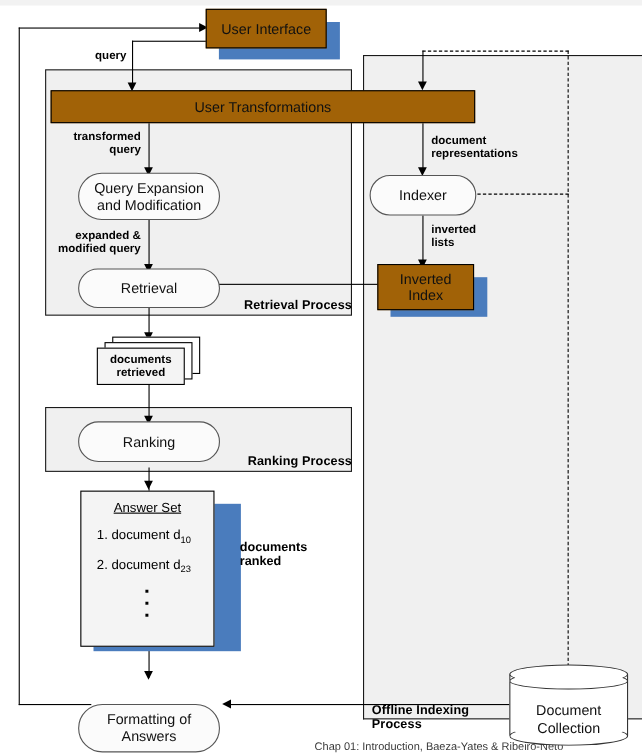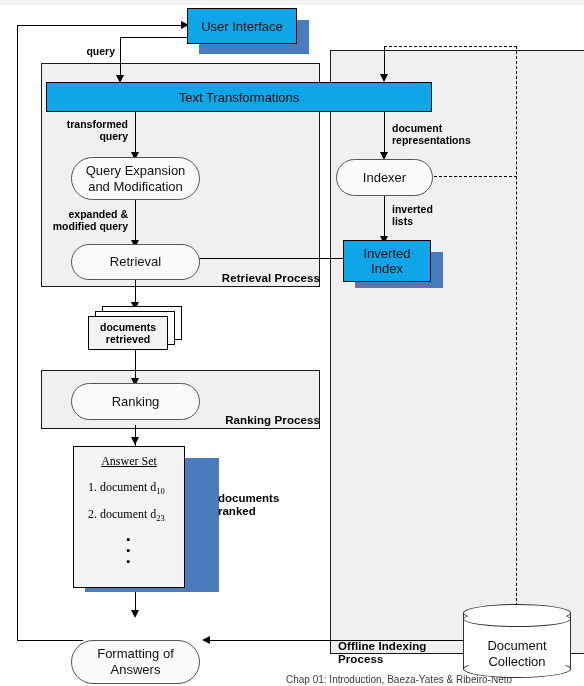--- a/index.html
+++ b/index.html
@@ -25,21 +25,21 @@
   .panel-label{
     position:absolute;
     font-size:11.5px;font-weight:bold;color:#000;
     letter-spacing:.1px;line-height:13px;
     white-space:pre-line;
   }
 
   
   .rect{
     position:absolute;
-    background:#0ea5e9;
+    background:#a16207;
     border:1.4px solid #000;
     box-sizing:border-box;
     display:flex;align-items:center;justify-content:center;
     text-align:center;
     font-size:13px;color:#111;
     line-height:15px;
     z-index:5;
   }
   .shadow{
     position:absolute;
@@ -204,21 +204,21 @@
   <div class="arrow down" style="left:380px;top:74px;"></div>
   <div class="dash-h" style="left:424px;top:176px;width:93px;"></div>
   <div class="arrow left" style="left:420px;top:172px;"></div>
 
   <div class="ln lnh" style="left:206px;top:640px;width:262px;"></div>
   <div class="arrow left" style="left:202px;top:636px;"></div>
 
   <div class="shadow" style="left:199px;top:20px;width:110px;height:34px;"></div>
   <div class="rect" style="left:187px;top:8px;width:110px;height:36px;">User Interface</div>
 
-  <div class="rect" style="left:46px;top:82px;width:386px;height:30px;">Text Transformations</div>
+  <div class="rect" style="left:46px;top:82px;width:386px;height:30px;">User Transformations</div>
 
   <div class="stadium" style="left:71px;top:244px;width:129px;height:36px;">Retrieval</div>
 
   <div class="stadium" style="left:71px;top:157px;width:129px;height:43px;white-space:pre-line;">Query Expansion
 and Modification</div>
 
   <div class="stadium" style="left:336px;top:159px;width:97px;height:37px;">Indexer</div>
 
   <div class="shadow" style="left:355px;top:252px;width:88px;height:36px;"></div>
   <div class="rect" style="left:343px;top:240px;width:88px;height:42px;white-space:pre-line;">Inverted
@@ -227,21 +227,21 @@
   <div class="stack" style="left:88px;top:306px;width:96px;height:44px;">
     <div class="sheet" style="left:14px;top:0;width:80px;height:34px;"></div>
     <div class="sheet" style="left:7px;top:5px;width:80px;height:34px;"></div>
     <div class="sheet front" style="left:0;top:10px;width:80px;height:34px;white-space:pre-line;">documents
 retrieved</div>
   </div>
 
   <div class="stadium" style="left:71px;top:383px;width:129px;height:37px;">Ranking</div>
 
   <div class="shadow" style="left:85px;top:458px;width:134px;height:134px;"></div>
-  <div class="answer-box" style="left:73px;top:446px;width:112px;height:142px;font-family:Liberation Serif, serif;">
+  <div class="answer-box" style="left:73px;top:446px;width:122px;height:142px;">
     <div class="answer-title">Answer Set</div>
     <div class="answer-item">
       <span>1.</span>
       <span>document d</span><sub>10</sub>
     </div>
     <div class="answer-item">
       <span>2.</span>
       <span>document d</span><sub>23</sub>
     </div>
     <div class="vdots">

